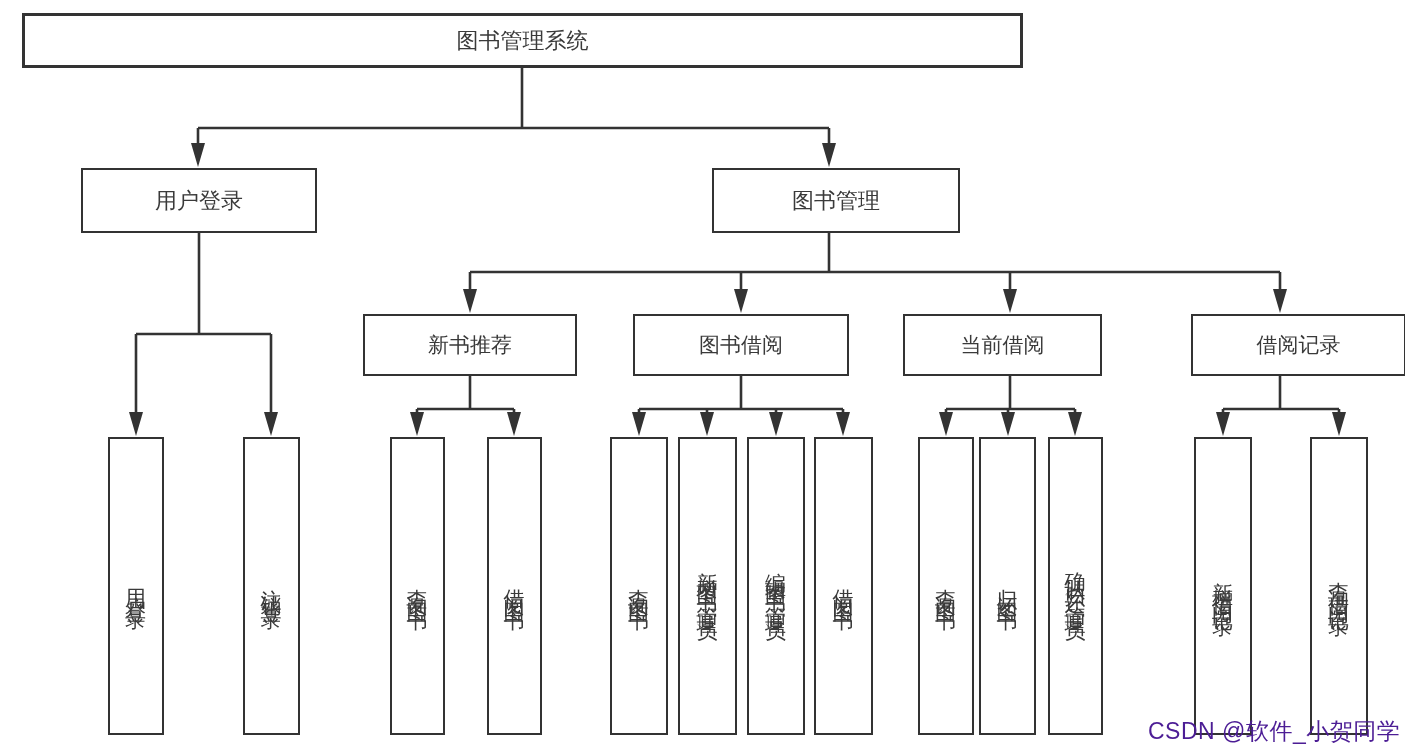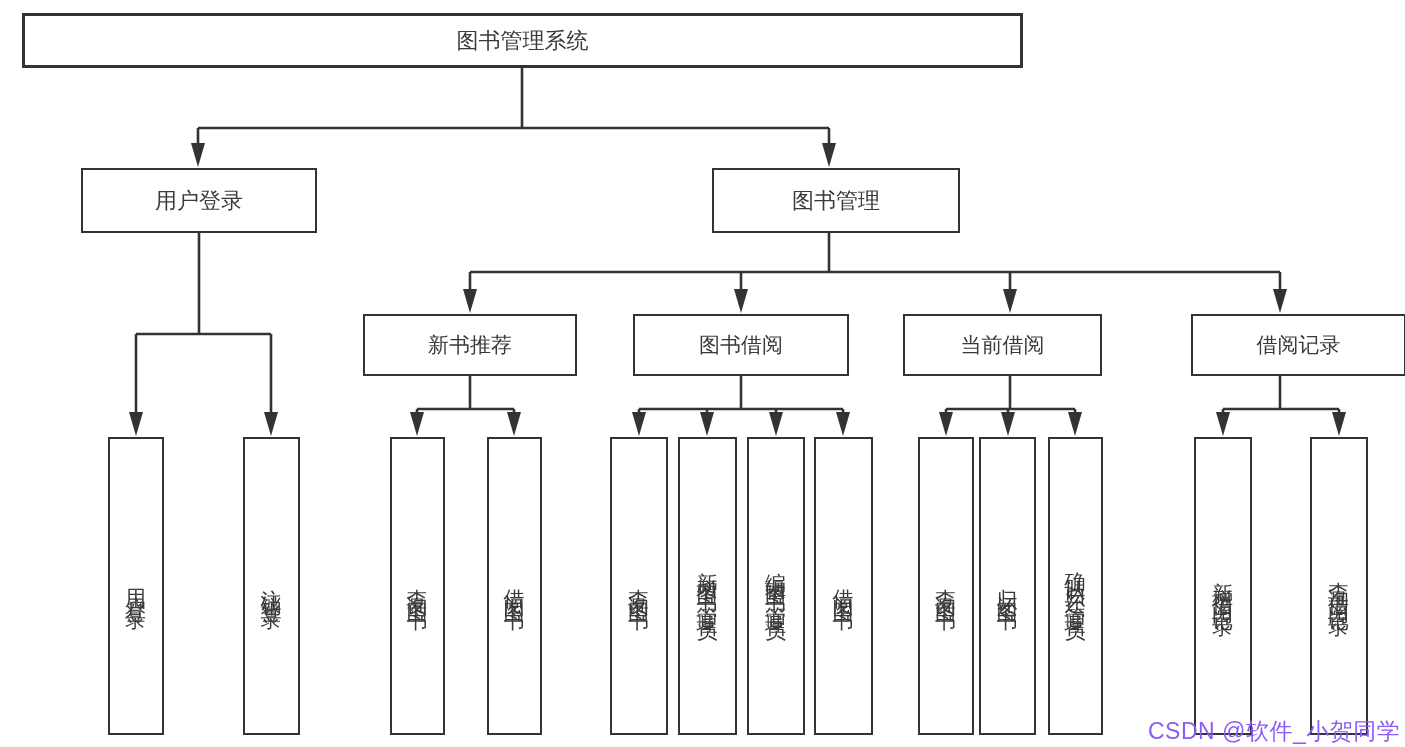--- a/index.html
+++ b/index.html
@@ -36,21 +36,21 @@
     font-size: 21px;
     letter-spacing: 7px;
     line-height: 1.1;
   }
   .watermark {
     position: absolute;
     left: 1148px;
     top: 716px;
     width: 257px;
     font-size: 23px;
-    color: #8b5cf6;
+    color: #4c1d95;
     white-space: nowrap;
     z-index: 5;
     letter-spacing: 0.5px;
   }
 </style>
 </head>
 <body>
 
 <div class="canvas">
 

